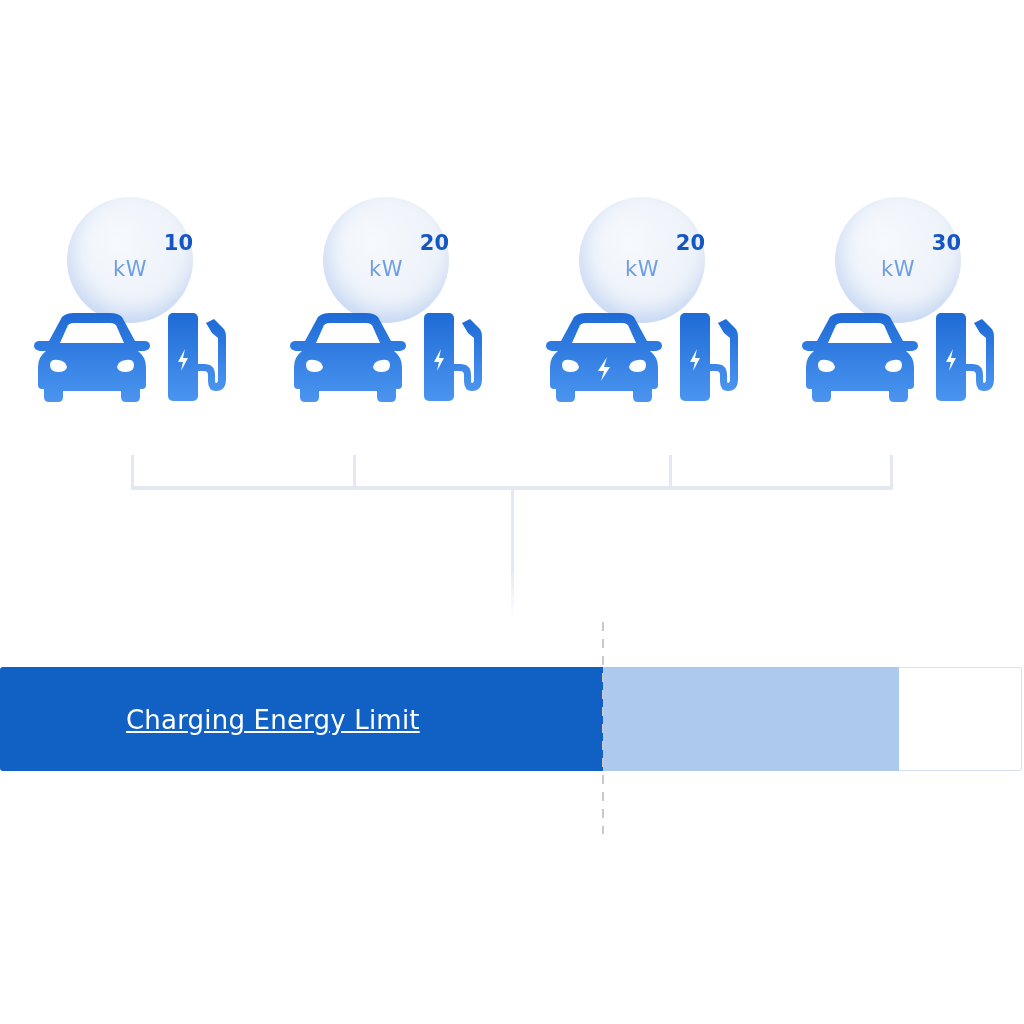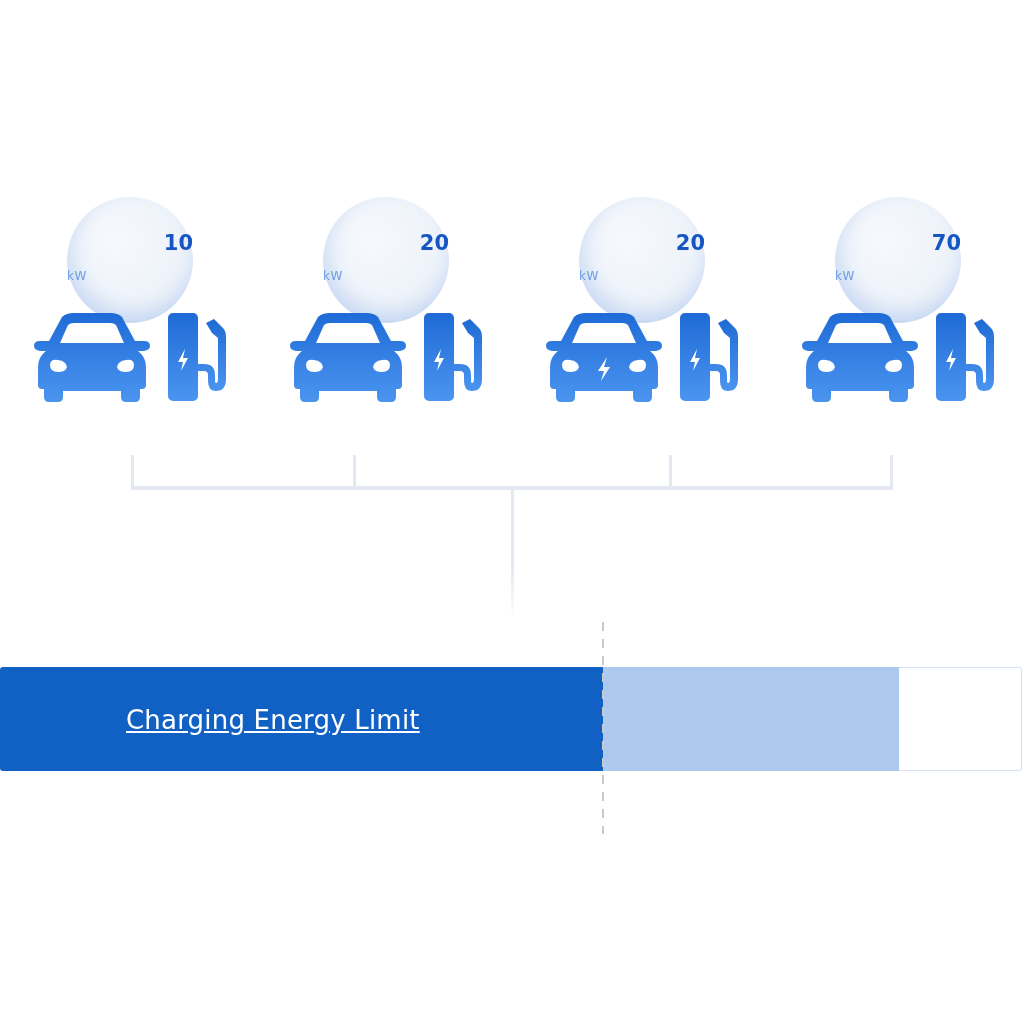--- a/index.html
+++ b/index.html
@@ -4,22 +4,22 @@
   <style>
     html, body { margin: 0; padding: 0; background: #ffffff; }
     body { width: 1024px; height: 1024px; position: relative; overflow: hidden;
            font-family: "Liberation Sans", "DejaVu Sans", sans-serif; }
     .station { position: absolute; top: 195px; width: 230px; height: 210px; }
     .bubble { position: absolute; left: 35px; top: 2px; width: 126px; height: 126px; border-radius: 50%;
               background: radial-gradient(circle at 40% 35%, #f6f9fd 0%, #eef3fa 55%, #e2ebf7 80%, #d3e0f3 100%);
               box-shadow: inset 6px -10px 18px rgba(60,120,220,0.18); }
     .bubble .val { position: absolute; left: 0; right: 0; top: 34px; text-align: right;
                    font-size: 21px; font-weight: bold; color: #1656c2; font-family: "DejaVu Sans", sans-serif; }
-    .bubble .unit { position: absolute; left: 0; right: 0; top: 72px; text-align: left;
-                    font-size: 12px; color: #6f9ee0; font-family: "DejaVu Sans", sans-serif; letter-spacing: 0.5px; }
+    .bubble .unit { position: absolute; left: 0; right: 0; top: 60px; text-align: center;
+                    font-size: 21px; color: #6f9ee0; font-family: "DejaVu Sans", sans-serif; letter-spacing: 0.5px; }
     .car { position: absolute; left: 0; top: 118px; width: 120px; height: 90px; }
     .charger { position: absolute; left: 136px; top: 118px; width: 64px; height: 90px; }
     .line { position: absolute; background: #e3e8f2; }
     .bar { position: absolute; top: 667px; height: 104px; }
     .bar-used { left: 0; width: 605px; background: #1160c4; border-radius: 3px 0 0 3px; }
     .bar-avail { left: 605px; width: 300px; background: #adcaee; }
     .bar-free { left: 905px; width: 117px; background: #ffffff; border: 1px solid #d6e2f4; border-left: none;
                 border-radius: 0 3px 3px 0; box-sizing: border-box; }
     .bar-label { position: absolute; left: 126px; top: 705px; font-size: 26px; color: #ffffff;
                  font-family: "DejaVu Sans", sans-serif; font-weight: normal; letter-spacing: 0.2px; text-decoration: underline; }
@@ -88,21 +88,21 @@
       <path class="car-bolt" fill="#ffffff" d="M63 44 L54 58 H60 L57 68 L66 54 H60 Z" style=""></path>
     </svg>
     <svg class="charger" viewBox="0 0 64 90">
       <rect x="0" y="0" width="30" height="88" rx="5" fill="url(#iconGrad)"></rect>
       <path d="M17 36 L10 49 H15 L13 58 L20 45 H15 Z" fill="#ffffff"></path>
       <path d="M38 10 L46 6 L55 15 Q58 18 58 24 V66 Q58 78 48 78 Q40 78 40 68 V62 Q40 58 36 58 H30 V51 H36 Q47 51 47 62 V68 Q47 70 48 70 Q50 70 50 66 V25 L44 20 Z" fill="url(#iconGrad)"></path>
     </svg>
   </div>
     <div class="station" style="left: 800px;">
     <div class="bubble">
-      <div class="val">70</div>
+      <div class="val">30</div>
       <div class="unit">kW</div>
     </div>
     <svg class="car" viewBox="0 0 120 90">
       <path fill="url(#iconGrad)" d="M30 4 Q34 0 42 0 H78 Q86 0 90 4 L103 28 H112 Q118 28 118 33 Q118 37 112 38 L106 38 Q114 44 114 54 V72 Q114 76 110 76 H108 V84 Q108 89 103 89 H94 Q89 89 89 84 V78 H31 V84 Q31 89 26 89 H17 Q12 89 12 84 V76 H10 Q6 76 6 72 V54 Q6 44 14 38 L8 38 Q2 37 2 33 Q2 28 8 28 H17 Z
         M36 12 L28 30 H92 L84 12 Q82 10 78 10 H42 Q38 10 36 12 Z
         M18 52 Q18 46 26 47 Q34 48 35 54 Q34 59 26 59 Q18 59 18 52 Z
         M102 52 Q102 46 94 47 Q86 48 85 54 Q86 59 94 59 Q102 59 102 52 Z" fill-rule="evenodd"></path>
       <path class="car-bolt" fill="#ffffff" d="M63 44 L54 58 H60 L57 68 L66 54 H60 Z" style="display:none"></path>
     </svg>
     <svg class="charger" viewBox="0 0 64 90">

